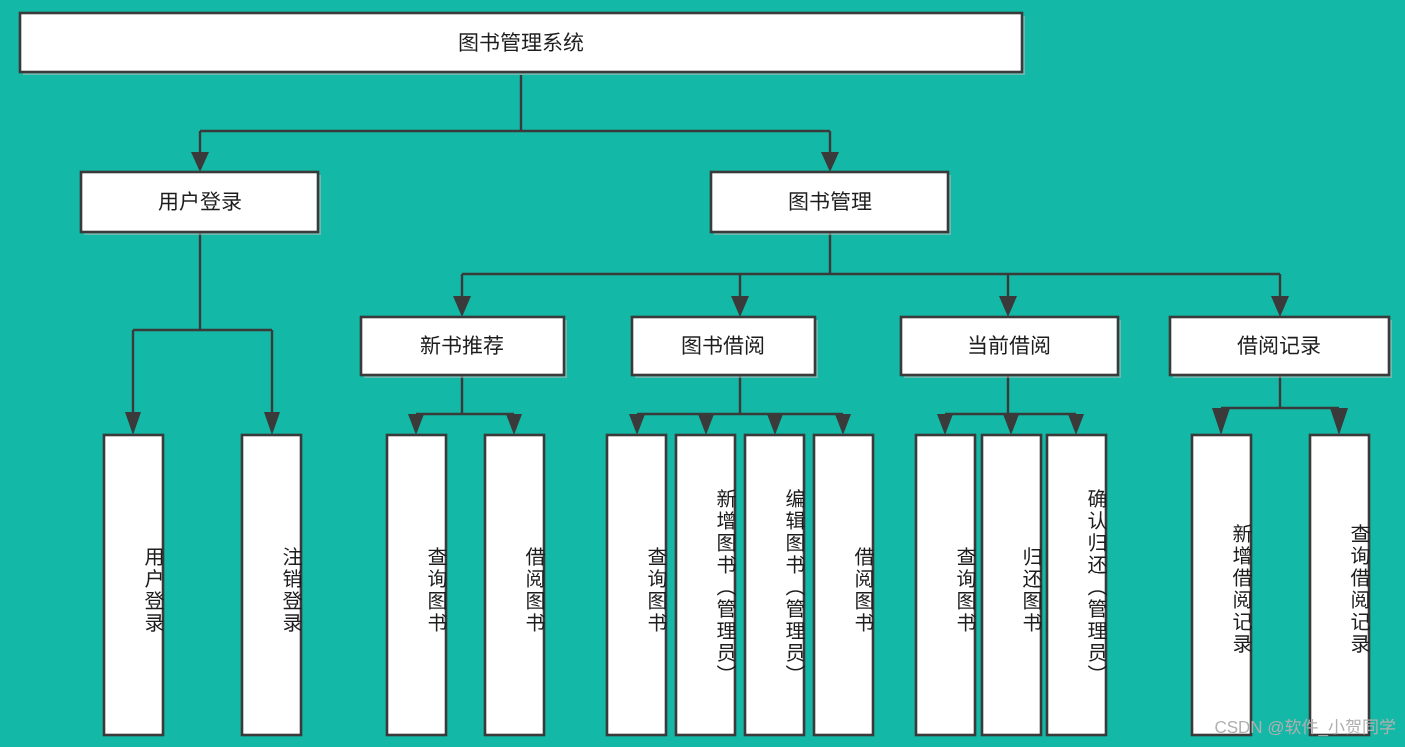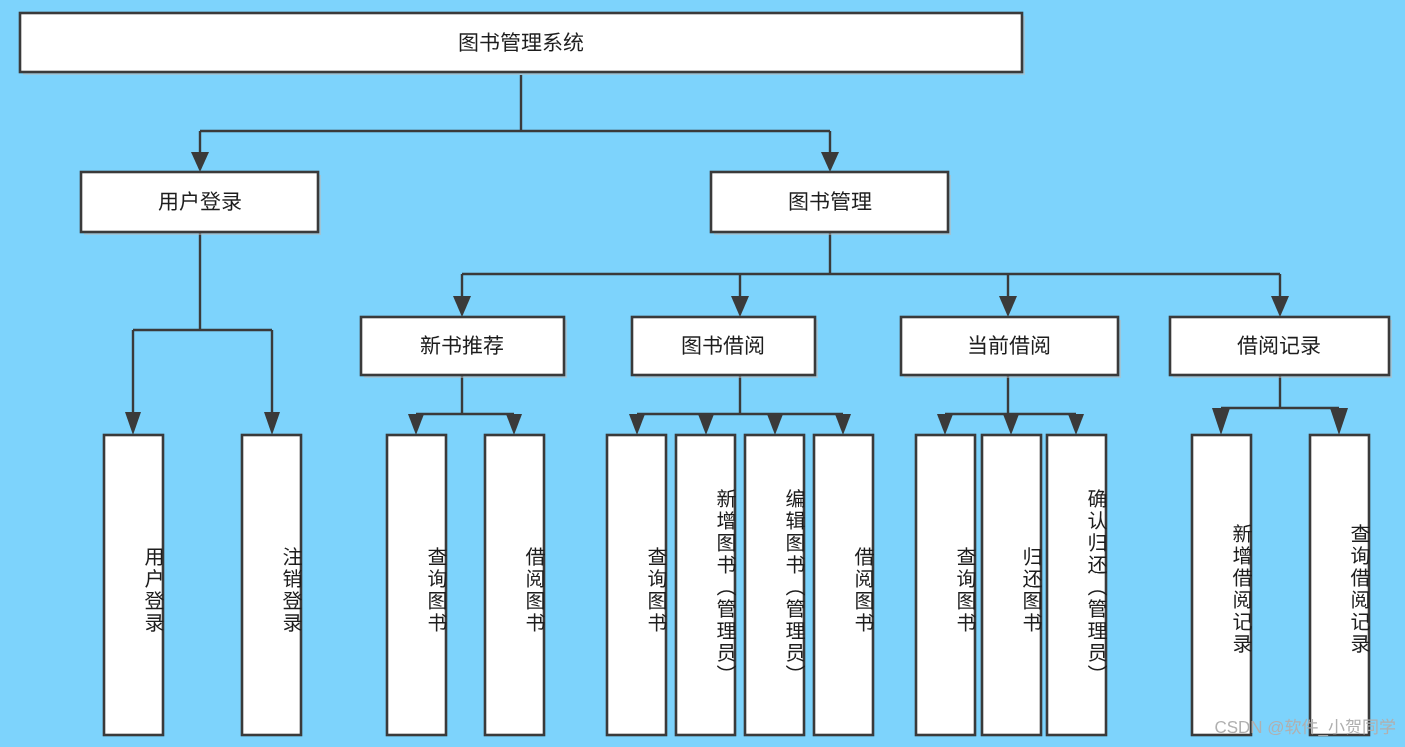--- a/index.html
+++ b/index.html
@@ -12,21 +12,21 @@
     width: 1405px;
     height: 747px;
     font-family: "Liberation Sans", "DejaVu Sans", sans-serif;
     overflow: hidden;
     position: relative;
   }
   #diagram-root {
     position: relative;
     width: 1405px;
     height: 747px;
-    background: #7dd3fc;
+    background: #14b8a6;
   }
   svg.diagram-canvas {
     position: absolute;
     left: 0;
     top: 0;
     width: 1405px;
     height: 747px;
     display: block;
   }
   .node-box {

